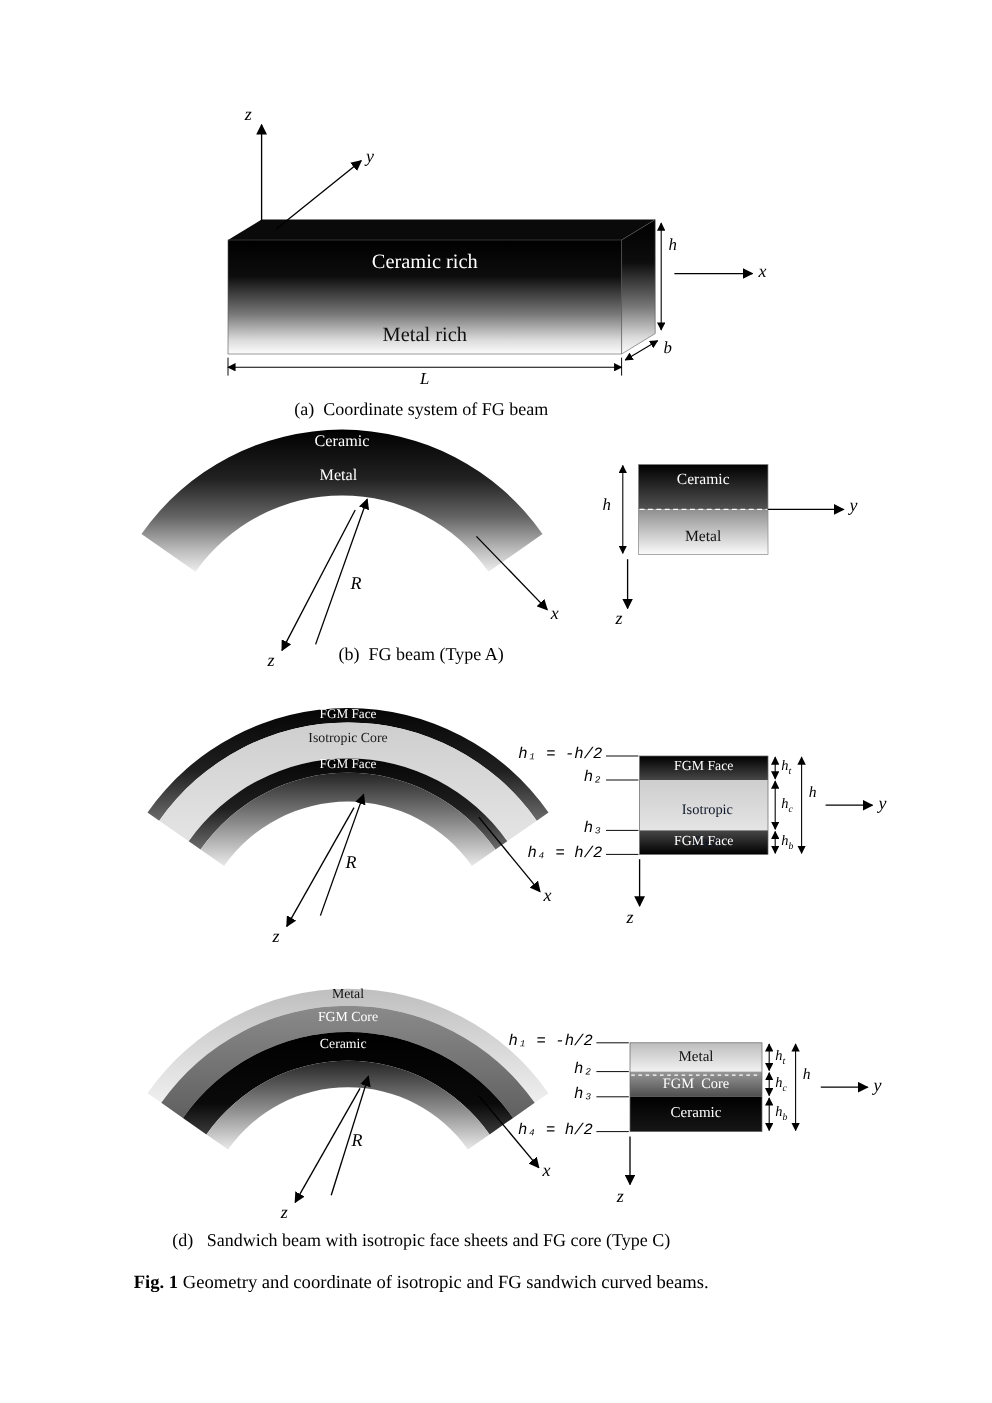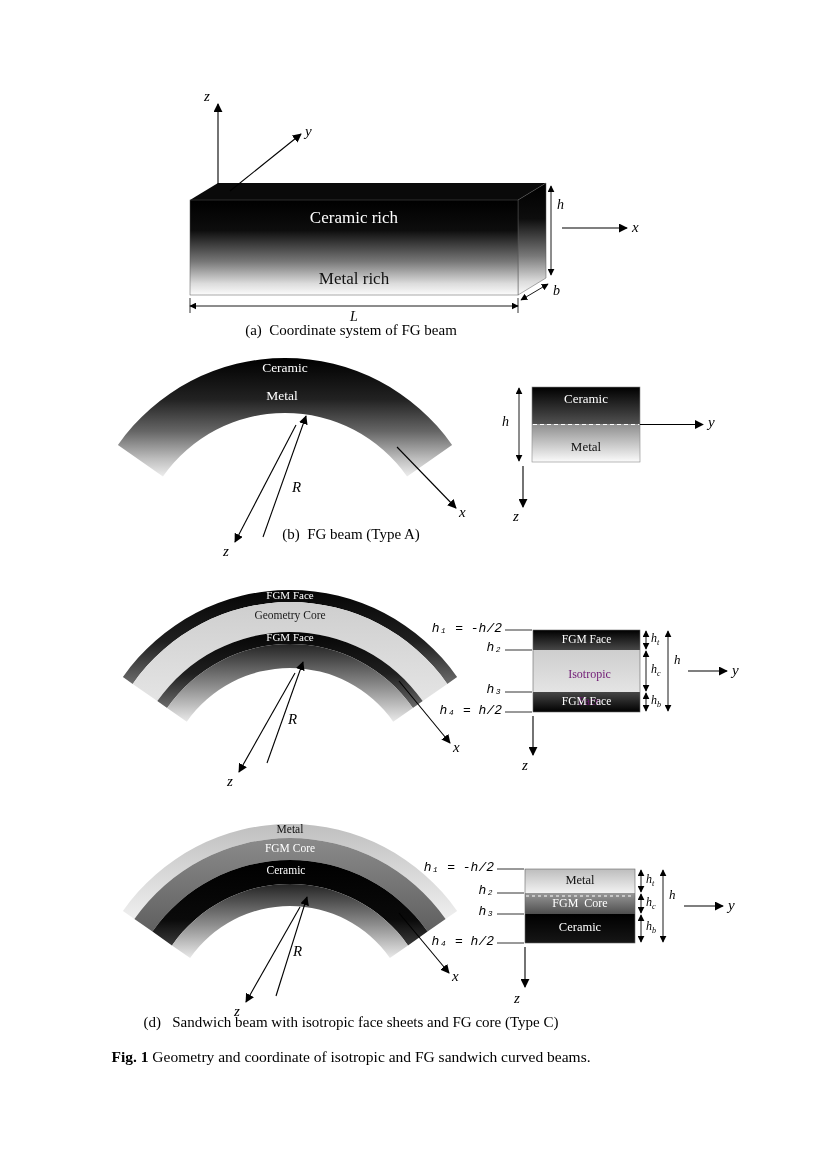--- a/index.html
+++ b/index.html
@@ -4,21 +4,21 @@
 <style>
   html,body{margin:0;padding:0;background:#fff;}
   .page{position:relative;width:827px;height:1169px;background:#fff;
         font-family:"Liberation Serif", serif;color:#000;overflow:hidden;}
   svg.canvas{position:absolute;left:0;top:0;}
   .lbl{position:absolute;line-height:1.12;white-space:pre;}
   .math{font-style:italic;}
   .ctr{text-align:center;}
   .rgt{text-align:right;font-family:Liberation Mono, monospace;}
   .caption{position:absolute;left:0;width:702px;text-align:center;
-           font-size:15px;white-space:pre;}
+           font-size:15px;white-space:pre;margin-top:12px;}
   sub{font-size:0.68em;font-style:italic;}
 </style>
 </head>
 <body>
 
 <div class="page">
 
 <svg class="canvas" width="827" height="1169" viewBox="0 0 827 1169">
   <defs>
     <marker id="arr" viewBox="0 0 10 10" refX="9" refY="5" markerWidth="9" markerHeight="9" markerUnits="userSpaceOnUse" orient="auto-start-reverse">
@@ -198,31 +198,31 @@
 <div class="lbl math" style="left:223px;top:543px;font-size:15px">z</div>
 <div class="lbl math" style="left:459px;top:504px;font-size:15px">x</div>
 <div class="lbl ctr" style="left:532px;top:392px;width:108px;font-size:13px;color:#fff">Ceramic</div>
 <div class="lbl ctr" style="left:532px;top:440px;width:108px;font-size:13px;color:#111">Metal</div>
 <div class="lbl math" style="left:502px;top:414px;font-size:14px">h</div>
 <div class="lbl math" style="left:708px;top:414px;font-size:15px">y</div>
 <div class="lbl math" style="left:513px;top:508px;font-size:15px">z</div>
 <div class="caption" style="top:526px">(b)  FG beam (Type A)</div>
 
 <div class="lbl ctr" style="left:190px;top:589px;width:200px;font-size:11px;color:#fff">FGM Face</div>
-<div class="lbl ctr" style="left:190px;top:609px;width:200px;font-size:11.5px;color:#1a1a1a">Geometry Core</div>
+<div class="lbl ctr" style="left:190px;top:609px;width:200px;font-size:11.5px;color:#1a1a1a">Isotropic Core</div>
 <div class="lbl ctr" style="left:190px;top:631px;width:200px;font-size:11px;color:#fff">FGM Face</div>
 <div class="lbl math" style="left:288px;top:711px;font-size:15px">R</div>
 <div class="lbl math" style="left:227px;top:773px;font-size:15px">z</div>
 <div class="lbl math" style="left:453px;top:739px;font-size:15px">x</div>
 <div class="lbl math rgt" style="left:418px;top:622px;width:84px;font-size:13px">h₁ = -h/2</div>
 <div class="lbl math rgt" style="left:418px;top:641px;width:84px;font-size:13px">h₂</div>
 <div class="lbl math rgt" style="left:418px;top:683px;width:84px;font-size:13px">h₃</div>
 <div class="lbl math rgt" style="left:418px;top:704px;width:84px;font-size:13px">h₄ = h/2</div>
 <div class="lbl ctr" style="left:533px;top:633px;width:107px;font-size:11.5px;color:#fff">FGM Face</div>
-<div class="lbl ctr" style="left:533px;top:655px;width:107px;font-size:12px;color:#701a75">
+<div class="lbl ctr" style="left:533px;top:655px;width:107px;font-size:12px;color:#0f172a">
   <span>Isotropic</span><br>
   <span>Face</span>
 </div>
 <div class="lbl ctr" style="left:533px;top:695px;width:107px;font-size:11.5px;color:#fff">FGM Face</div>
 <div class="lbl math" style="left:651px;top:632px;font-size:12px"><span>h</span><sub>t</sub></div>
 <div class="lbl math" style="left:651px;top:663px;font-size:12px"><span>h</span><sub>c</sub></div>
 <div class="lbl math" style="left:651px;top:694px;font-size:12px"><span>h</span><sub>b</sub></div>
 <div class="lbl math" style="left:674px;top:653px;font-size:13px">h</div>
 <div class="lbl math" style="left:732px;top:662px;font-size:15px">y</div>
 <div class="lbl math" style="left:522px;top:757px;font-size:15px">z</div>

